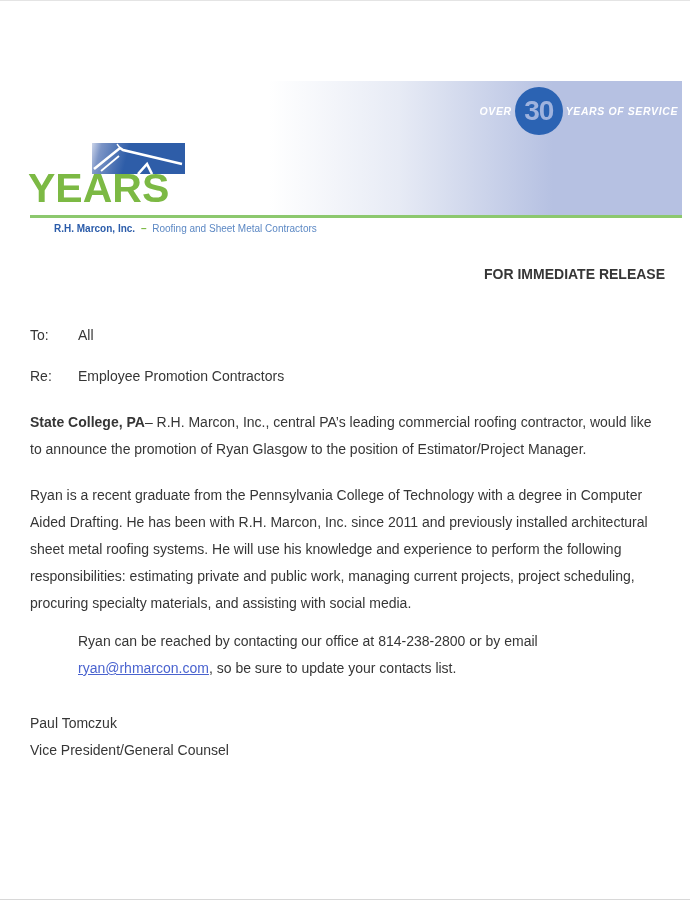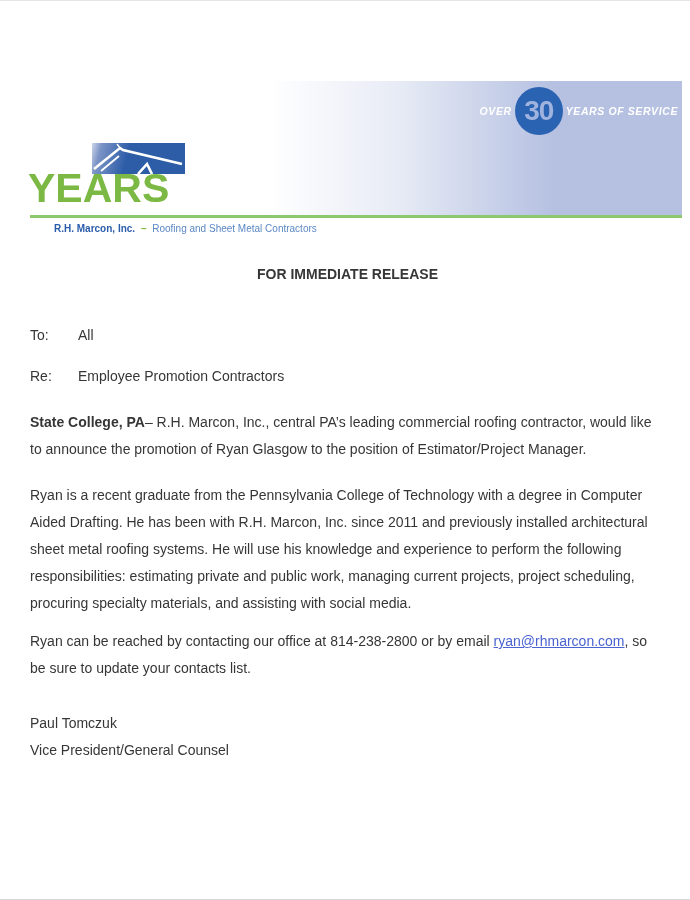--- a/index.html
+++ b/index.html
@@ -32,28 +32,28 @@
   .brand{position:absolute;left:28px;top:167px;font-size:41px;font-weight:bold;color:var(--brand-green);
         letter-spacing:0;line-height:1;}
   .tagline{position:absolute;left:22px;top:222px;font-size:10px;white-space:nowrap;padding-left:32px;}
   .tag-bold{color:var(--tagline-blue-bold);font-weight:bold;}
   .tag-sep{color:var(--brand-green);font-weight:bold;padding:0 3px;}
   .tag-rest{color:var(--tagline-blue-light);}
 
   
   .letter{position:absolute;left:0;top:244px;width:690px;padding:0 25px 0 30px;
         font-size:14px;line-height:27px;}
-  .release{margin-top:16px;text-align:center;font-weight:bold;font-size:14px;}
+  .release{margin-top:16px;text-align:right;font-weight:bold;font-size:14px;}
   .row{display:flex;}
   .row-to{margin-top:34px;}
   .row-re{margin-top:14px;}
   .row .lab{width:48px;flex:0 0 auto;}
   .p1{margin-top:19px;}
   .p2{margin-top:19px;}
-  .p3{margin-top:11px;}
+  .p3{margin-top:11px;margin-left:48px;}
   .closing{margin-top:18px;}
   .sig{margin-top:28px;}
   .bold{font-weight:bold;}
   .email-link{color:var(--link-blue);text-decoration:underline;cursor:pointer;}
 </style>
 </head>
 <body>
 
 <div class="page">
 

